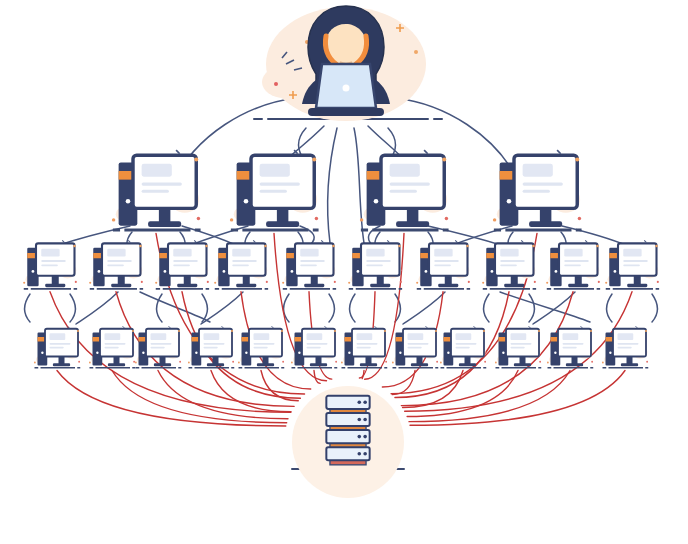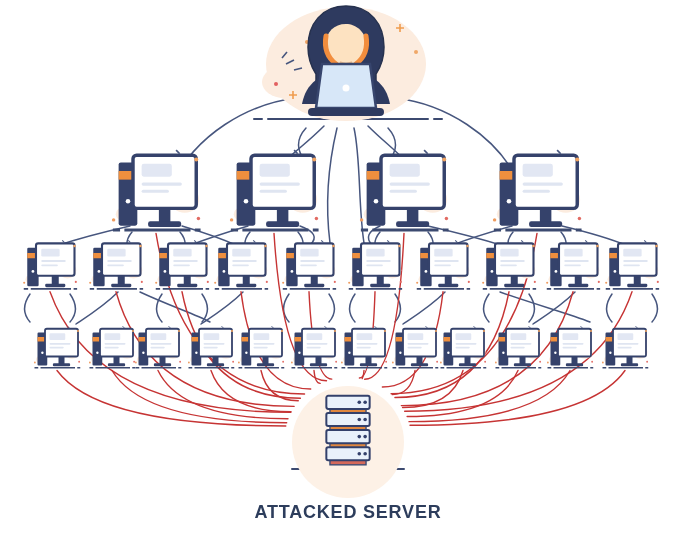--- a/index.html
+++ b/index.html
@@ -658,14 +658,13 @@
           <circle cx="51" cy="9.2" r="2"></circle>
       <circle cx="44.5" cy="28.2" r="2"></circle>
           <circle cx="51" cy="28.2" r="2"></circle>
       <circle cx="44.5" cy="47.2" r="2"></circle>
           <circle cx="51" cy="47.2" r="2"></circle>
       <circle cx="44.5" cy="66.2" r="2"></circle>
           <circle cx="51" cy="66.2" r="2"></circle>
     </g>
   </svg>
     </div>
-  <div id="server-caption">ATTACKED SERVER</div>
 </div>
 
 </body></html>

